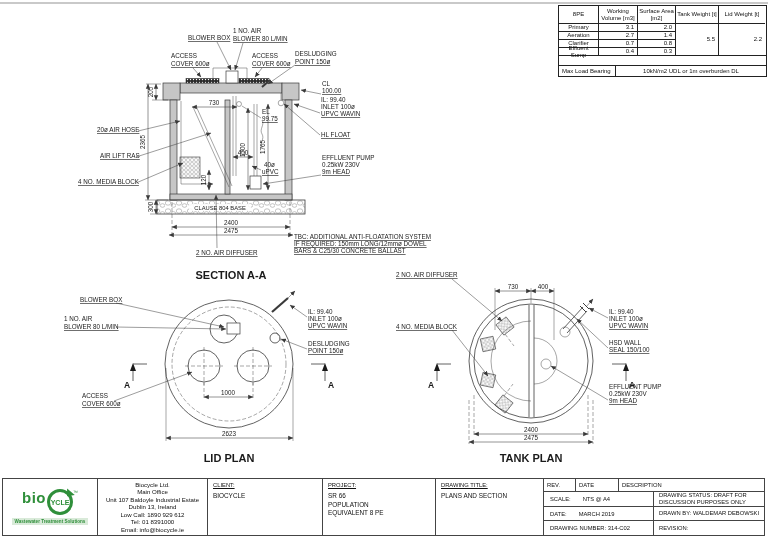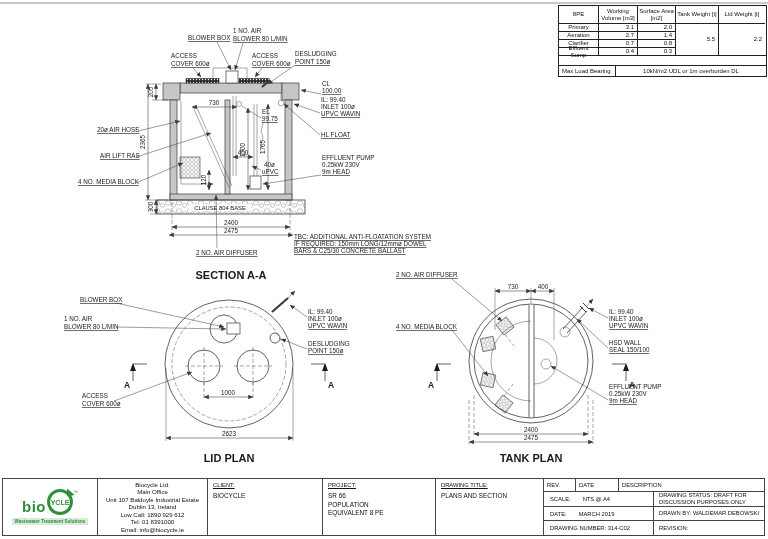--- a/index.html
+++ b/index.html
@@ -54,21 +54,21 @@
   .tbr-head .h-rev{width:32px;}
   .tbr-head .h-date{width:43px;}
   .tbr-head .h-desc{flex:1;border-right:none;}
   .tbr-row{display:flex;flex:1;border-bottom:1px solid #444;font-size:5.8px;}
   .tbr-row.last{border-bottom:none;}
   .tbr-l{width:110px;border-right:1px solid #444;display:flex;align-items:center;padding-left:6px;box-sizing:border-box;}
   .tbr-r{flex:1;display:flex;align-items:center;padding-left:5px;line-height:1.2;}
   .tbr-l .v{margin-left:12px;}
 
   
-  .logo-row{display:flex;align-items:flex-end;}
+  .logo-row{display:flex;align-items:flex-start;}
   .logo-bio{font-size:15px;font-weight:bold;color:#2f8f3a;letter-spacing:.5px;}
   .logo-c{width:20px;height:20px;border:3px solid #2f8f3a;border-radius:50%;display:inline-flex;
           align-items:center;justify-content:center;margin-left:1px;position:relative;}
   .logo-c::after{content:"";position:absolute;right:-4px;top:-1px;width:0;height:0;
           border-left:5px solid transparent;border-right:5px solid transparent;
           border-top:6px solid #2f8f3a;transform:rotate(40deg);}
   .logo-ycle{font-size:7px;font-weight:bold;color:#2f8f3a;}
   .logo-tm{font-size:5px;color:#2f8f3a;align-self:flex-start;}
   .logo-tag{margin-top:3px;background:#d9ead9;color:#2f8f3a;font-size:4.6px;font-weight:bold;
             padding:1px 3px;white-space:nowrap;}

